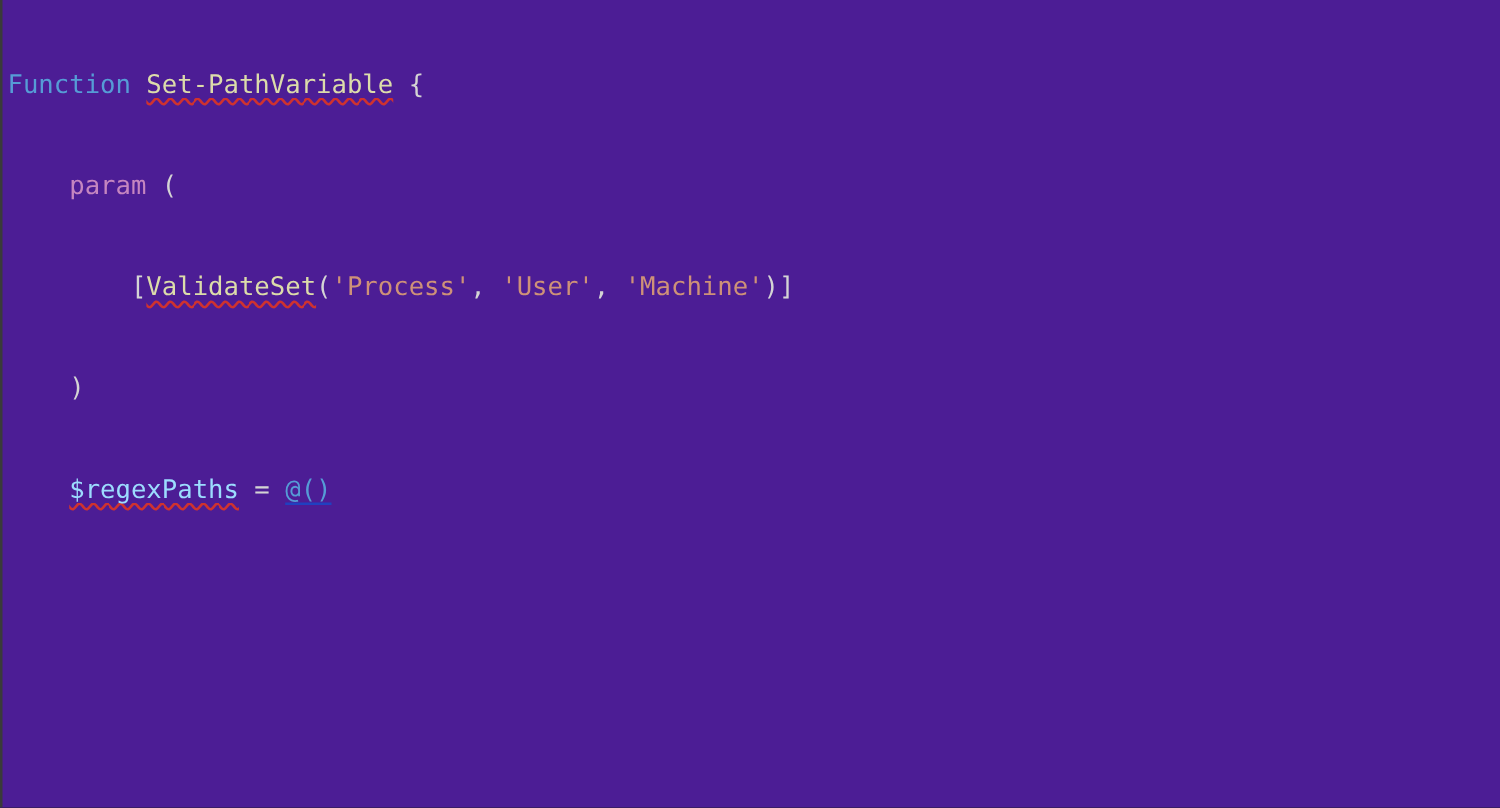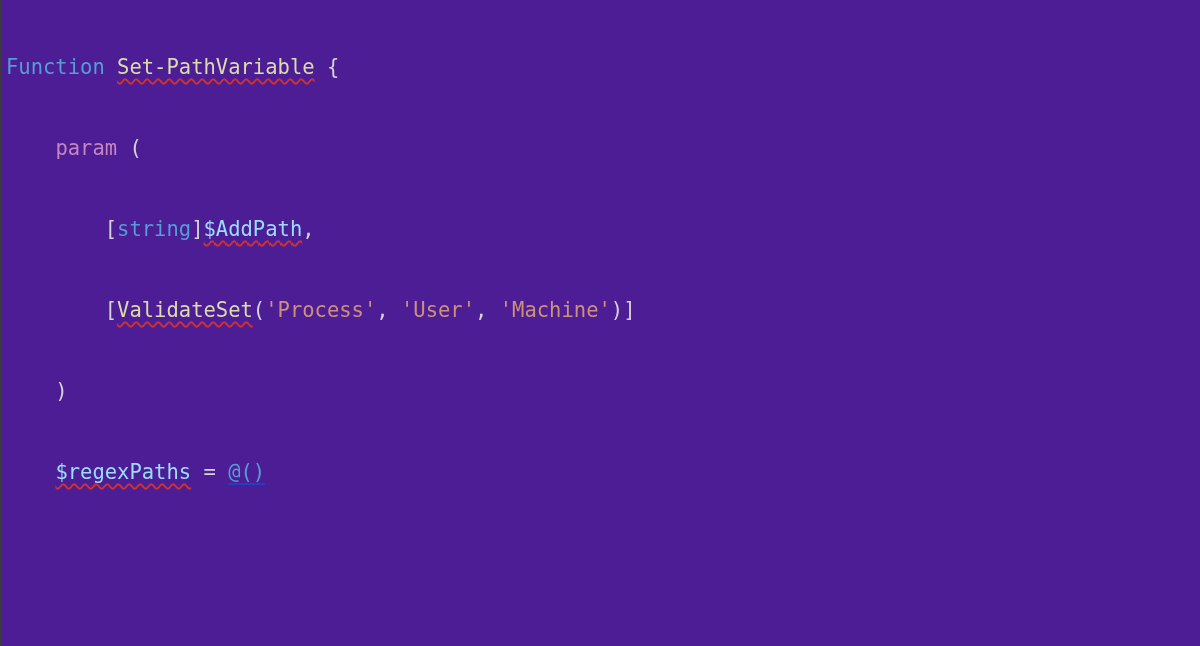--- a/index.html
+++ b/index.html
@@ -31,21 +31,20 @@
   .sq  { text-decoration: underline wavy #d0322e; text-decoration-thickness:1.5px; text-underline-offset:4px; }
   .bl  { text-decoration: underline solid #2040c0; text-decoration-thickness:2px; text-underline-offset:4px; }
 </style>
 </head>
 <body>
 
 <div class="editor">
   <div class="code">
     <div class="line"><span class="kw">Function</span> <span class="fn sq">Set-PathVariable</span> {</div>
     <div class="line">    <span class="ctl">param</span> (</div>
-    <div class="line">        [<span class="tb">string</span>]<span class="var sq">$AddPath</span>,</div>
     <div class="line">        [<span class="fn sq">ValidateSet</span>(<span class="str">'Process'</span>, <span class="str">'User'</span>, <span class="str">'Machine'</span>)]</div>
     <div class="line">    )</div>
     <div class="line">    <span class="var sq">$regexPaths</span> = <span class="tb bl">@()</span></div>
     
     
     
     
     
     
     

